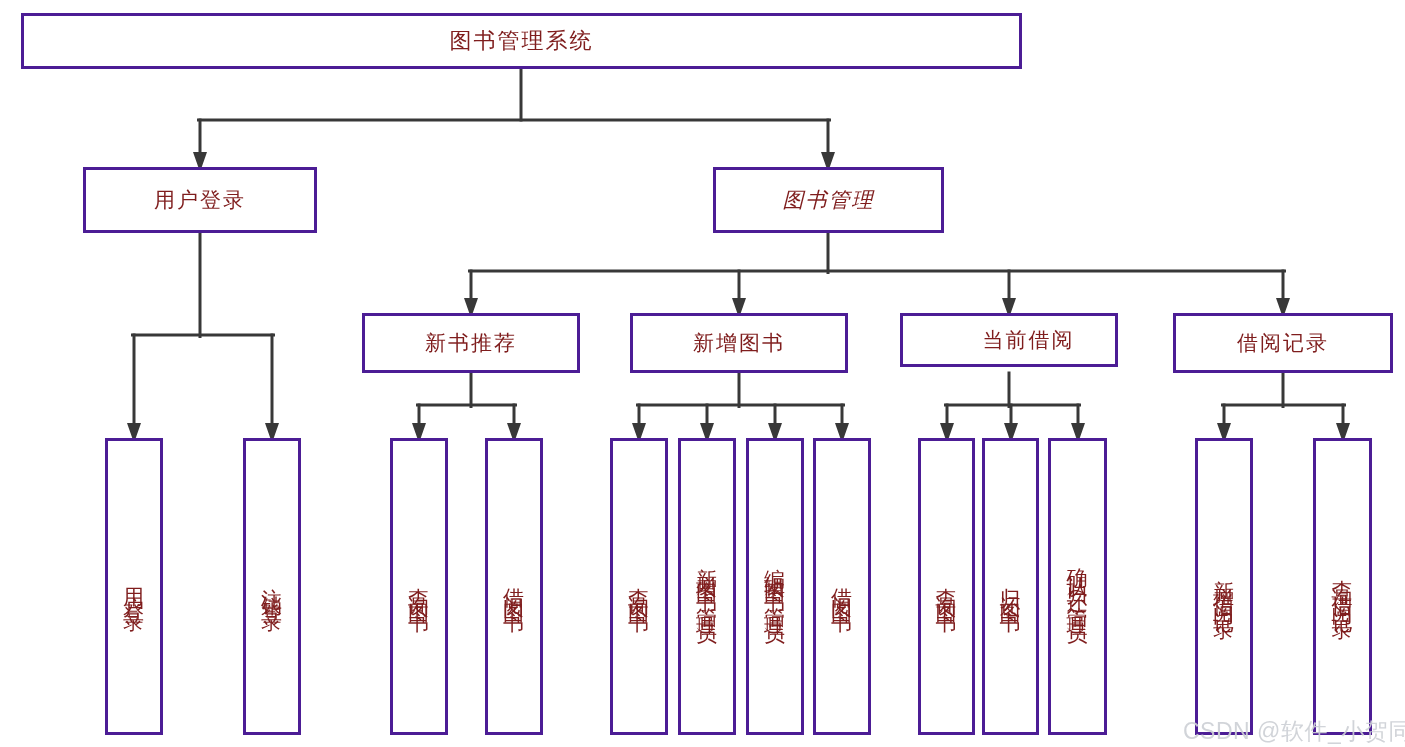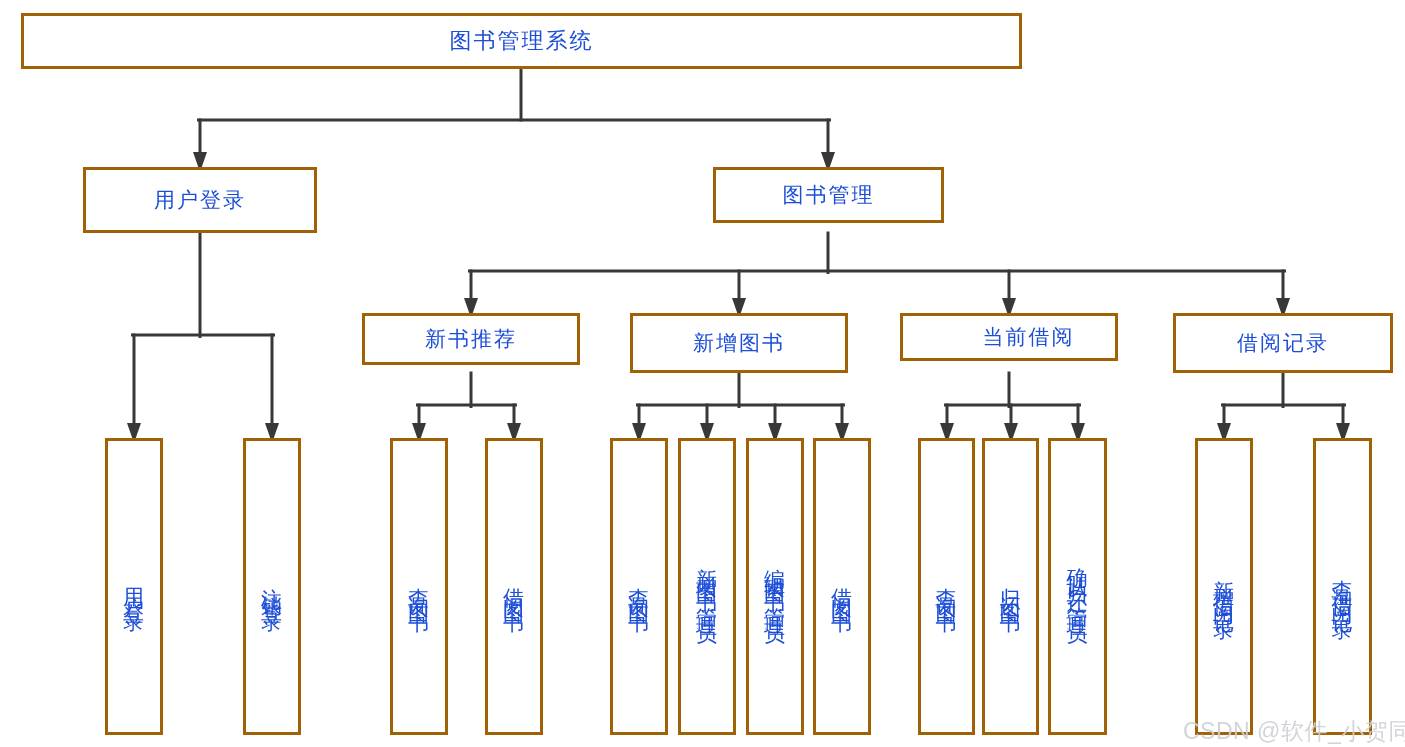--- a/index.html
+++ b/index.html
@@ -7,26 +7,26 @@
     width: 1405px; height: 747px;
     position: relative;
     overflow: hidden;
     font-family: "Liberation Sans", "DejaVu Sans", sans-serif;
   }
   .stage { position: absolute; inset: 0; }
   svg.wires { position: absolute; left: 0; top: 0; z-index: 1; }
   .hnode, .vnode {
     position: absolute;
     box-sizing: border-box;
-    border: 3px solid #a16207;
+    border: 3px solid #4c1d95;
     background: #ffffff;
     display: flex;
     align-items: center;
     justify-content: center;
-    color: #1d4ed8;
+    color: #7f1d1d;
     z-index: 2;
   }
   .hnode { font-size: 21px; letter-spacing: 2px; }
   .root-node { font-size: 22px; }
   .vnode {
     font-size: 21px;
     writing-mode: vertical-rl;
     text-orientation: mixed;
     letter-spacing: 8px;
     line-height: 1;
@@ -110,25 +110,25 @@
       <polygon points="1004,423 1018,423 1011,443"></polygon>
       <polygon points="1071,423 1085,423 1078,443"></polygon>
       <polygon points="1217,423 1231,423 1224,443"></polygon>
       <polygon points="1336,423 1350,423 1343,443"></polygon>
     </g>
   </svg>
 
   <div class="hnode root-node" style="left:21px; top:13px; width:1001px; height:56px;">图书管理系统</div>
 
   <div class="hnode" style="left:83px; top:167px; width:234px; height:66px;">用户登录</div>
-  <div class="hnode" style="left:713px; top:167px; width:231px; height:56px;">图书管理</div>
+  <div class="hnode" style="left:713px; top:167px; width:231px; height:66px;font-style:italic;">图书管理</div>
 
-  <div class="hnode" style="left:362px; top:313px; width:218px; height:52px;">新书推荐</div>
+  <div class="hnode" style="left:362px; top:313px; width:218px; height:60px;">新书推荐</div>
   <div class="hnode" style="left:630px; top:313px; width:218px; height:60px;">新增图书</div>
-  <div class="hnode" style="left:900px; top:313px; width:218px; height:48px;padding-left:39px;">当前借阅</div>
+  <div class="hnode" style="left:900px; top:313px; width:218px; height:54px;padding-left:39px;">当前借阅</div>
   <div class="hnode" style="left:1173px; top:313px; width:220px; height:60px;">借阅记录</div>
 
   <div class="vnode" style="left:105px; top:438px; width:58px; height:297px;">用户登录</div>
   <div class="vnode" style="left:243px; top:438px; width:58px; height:297px;">注销登录</div>
 
   <div class="vnode" style="left:390px; top:438px; width:58px; height:297px;">查询图书</div>
   <div class="vnode" style="left:485px; top:438px; width:58px; height:297px;">借阅图书</div>
 
   <div class="vnode" style="left:610px; top:438px; width:58px; height:297px;">查询图书</div>
   <div class="vnode" style="left:678px; top:438px; width:58px; height:297px;">新增图书（管理员）</div>

